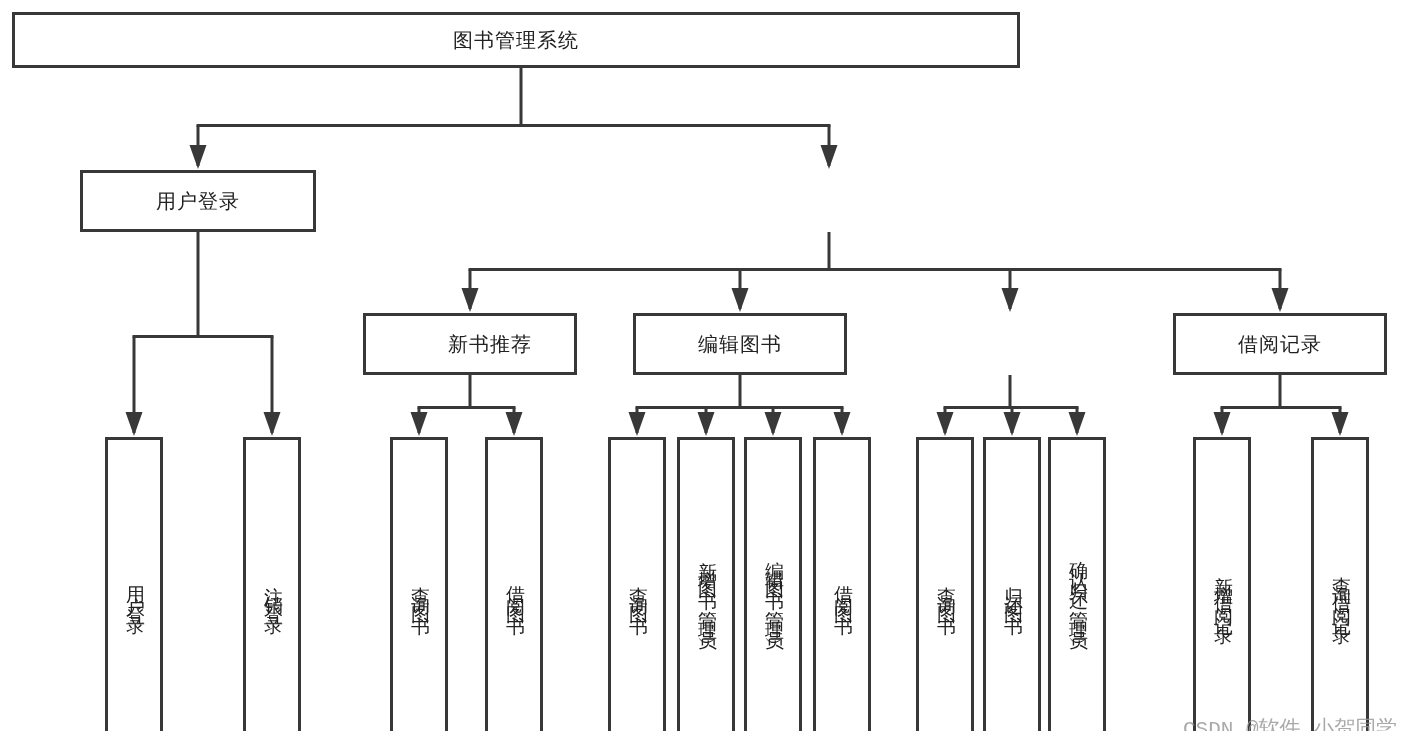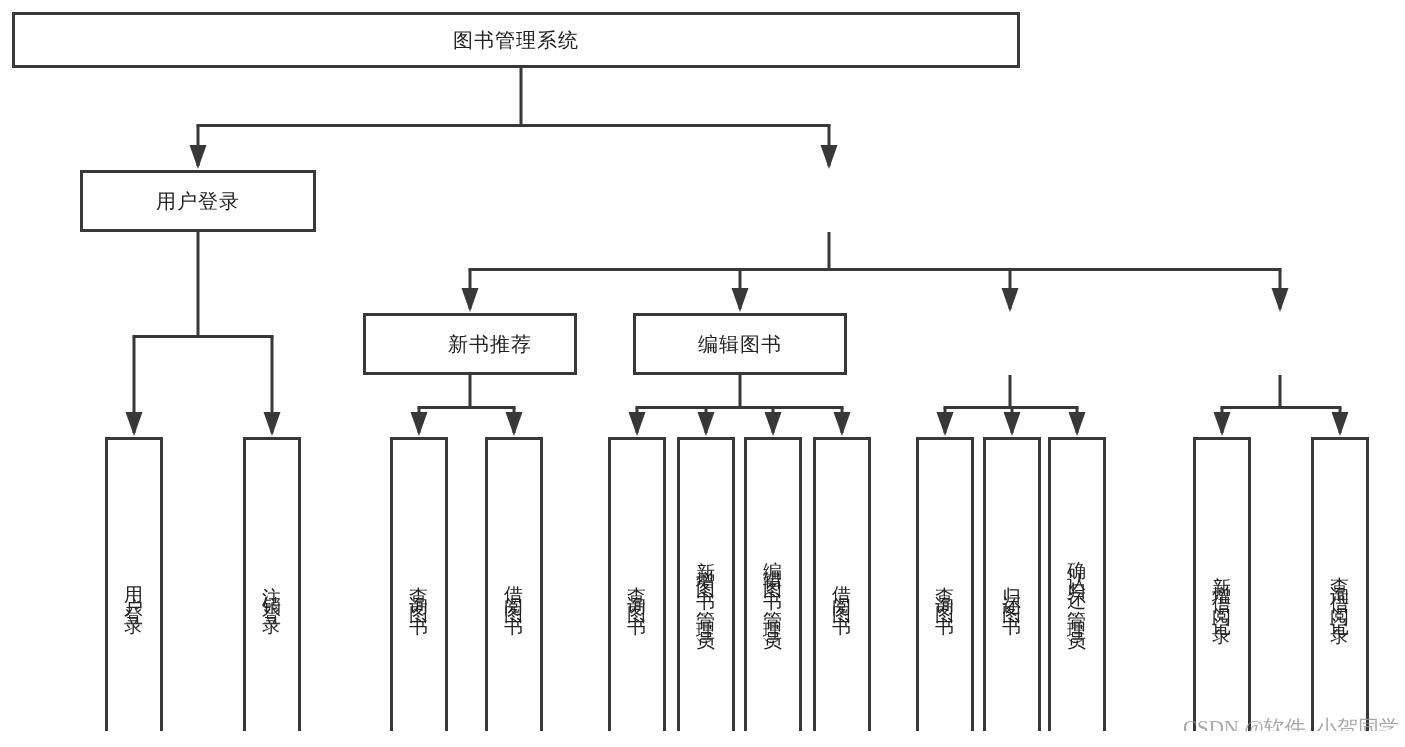--- a/index.html
+++ b/index.html
@@ -1,21 +1,21 @@
 <!DOCTYPE html>
 <html><head>
 <meta charset="utf-8">
 <style>
   html,body{margin:0;padding:0;background:#ffffff;}
   .canvas{
     position:relative;
     width:1405px;height:731px;
     background:#ffffff;
     overflow:hidden;
-    font-family:Liberation Serif, serif;
+    font-family:Liberation Mono, monospace;
     border-radius:24px;
   }
   .wires{position:absolute;left:0;top:0;z-index:1;}
   .hbox{
     position:absolute;box-sizing:border-box;
     border:3px solid #383838;background:#ffffff;
     display:flex;align-items:center;justify-content:center;
     font-size:20px;color:#222222;letter-spacing:1px;
     z-index:2;
   }
@@ -95,20 +95,23 @@
   <div class="hbox" style="left:80px;top:170px;width:236px;height:62px;">
     <span>用户登录</span>
   </div>
 
   <div class="hbox" style="left:363px;top:313px;width:214px;height:62px;padding-left:40px;">
     <span>新书推荐</span>
   </div>
   <div class="hbox" style="left:633px;top:313px;width:214px;height:62px;">
     <span>编辑图书</span>
   </div>
+  <div class="hbox" style="left:1173px;top:313px;width:214px;height:62px;">
+    <span>借阅记录</span>
+  </div>
 
   <div class="vbox" style="left:105px;">
     <span class="vtext">用户登录</span>
   </div>
   <div class="vbox" style="left:243px;">
     <span class="vtext">注销登录</span>
   </div>
 
   <div class="vbox" style="left:390px;">
     <span class="vtext">查询图书</span>

